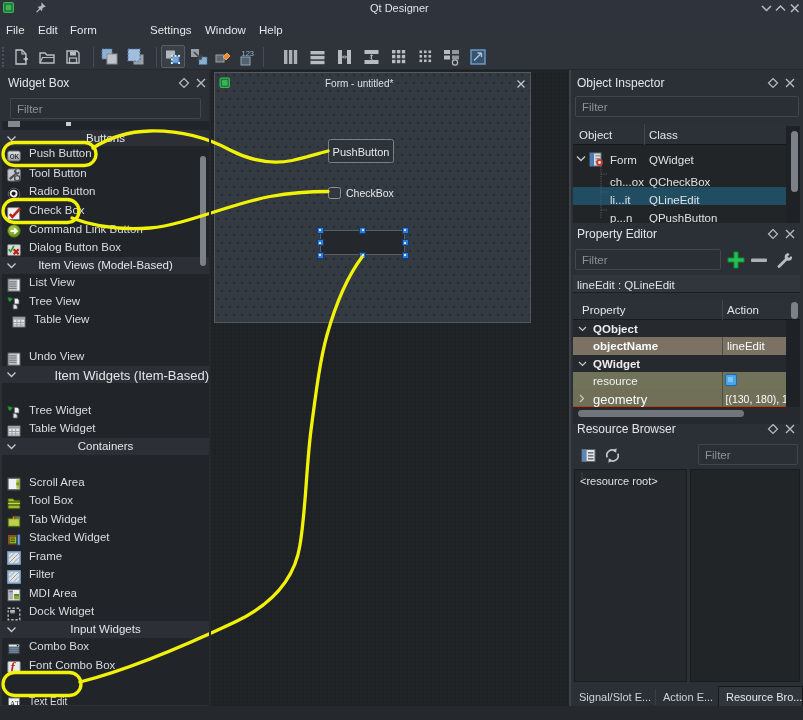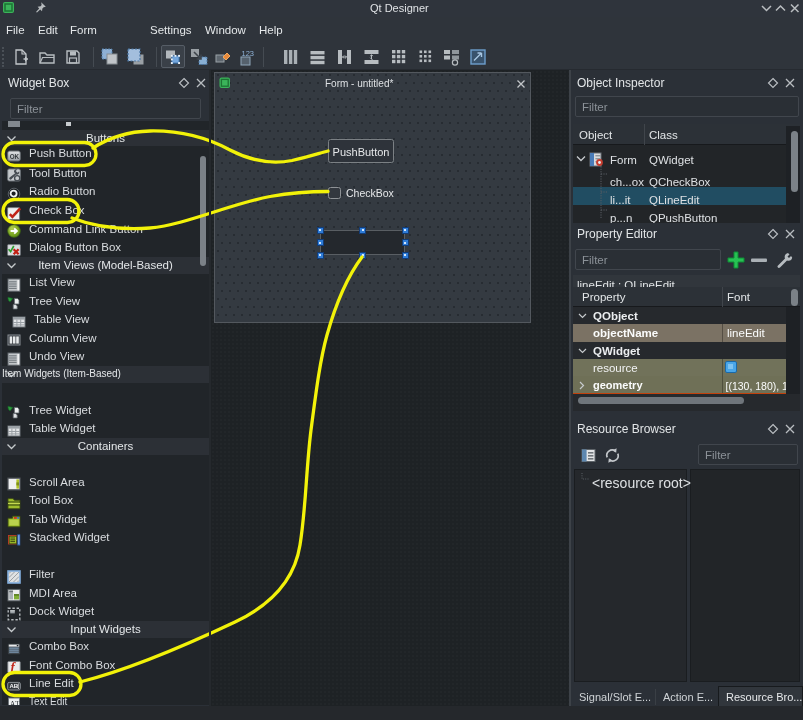--- a/index.html
+++ b/index.html
@@ -244,45 +244,36 @@
       <span style="position:absolute;left:0;top:2px"><svg width="14" height="14" viewBox="0 0 14 14" style="left:0;top:0;position:static;vertical-align:middle">
           <rect x="1" y="2" width="12" height="10" fill="#e3e5e7" stroke="#6f757a" stroke-width="1"></rect>
           <rect x="1" y="2" width="12" height="2.6" fill="#9aa0a5"></rect>
           <rect x="4.4" y="4.6" width="1" height="7.4" fill="#9aa0a5"></rect>
           <rect x="8.2" y="4.6" width="1" height="7.4" fill="#9aa0a5"></rect>
           <rect x="1" y="7" width="12" height="1" fill="#9aa0a5"></rect>
           <rect x="1" y="9.4" width="12" height="1" fill="#9aa0a5"></rect>
         </svg></span>
       <div style="position:absolute;left:22px;top:3.5px;font-size:11.5px;color:#d9dcdf">Table View</div>
     </div>
-<div class="ab" style="left:5px;top:207.25px;width:200px;height:18.5px">
-      <span style="position:absolute;left:0;top:2px"><svg width="14" height="14" viewBox="0 0 14 14" style="left:0;top:0;position:static;vertical-align:middle">
-          <rect x="1" y="2" width="12" height="10" fill="#30353a" stroke="#8a9095" stroke-width="1"></rect>
-          <rect x="2.6" y="3.4" width="2.6" height="7.2" fill="#e8eaeb"></rect>
-          <rect x="5.9" y="3.4" width="2.6" height="7.2" fill="#e8eaeb"></rect>
-          <rect x="9.2" y="3.4" width="2.6" height="7.2" fill="#e8eaeb"></rect>
-        </svg></span>
-      <div style="position:absolute;left:22px;top:3.5px;font-size:11.5px;color:#d9dcdf">Column View</div>
-    </div>
 <div class="ab" style="left:5px;top:225.75px;width:200px;height:18.5px">
       <span style="position:absolute;left:0;top:2px"><svg width="14" height="14" viewBox="0 0 14 14" style="left:0;top:0;position:static;vertical-align:middle">
           <rect x="1" y="1" width="12" height="12.2" fill="#c3c7ca" stroke="#5e646a" stroke-width="1"></rect>
           <rect x="10.4" y="2" width="1.8" height="10.4" fill="#f0f1f2"></rect>
           <rect x="2" y="3.2" width="7.6" height="1.2" fill="#777d82"></rect>
           <rect x="2" y="5.4" width="7.6" height="1.2" fill="#777d82"></rect>
           <rect x="2" y="7.6" width="7.6" height="1.2" fill="#777d82"></rect>
           <rect x="2" y="9.8" width="7.6" height="1.2" fill="#777d82"></rect>
         </svg></span>
       <div style="position:absolute;left:22px;top:3.5px;font-size:11.5px;color:#d9dcdf">Undo View</div>
     </div>
 <div class="ab" style="left:0;top:244.5px;width:207px;height:17px;background:#2c3036">
       <svg width="11" height="8" viewBox="0 0 11 8" style="position:absolute;left:4px;top:5px">
         <path d="M1.5 1.5 L5.5 5.5 L9.5 1.5" stroke="#c6cacd" stroke-width="1.3" fill="none"></path>
       </svg>
-      <div style="position:absolute;left:0;right:0;top:2.5px;text-align:left;font-size:10px;color:#e3e6e8">Item Widgets (Item-Based)</div>
+      <div style="position:absolute;left:0;right:0;top:2.5px;text-align:right;font-size:13px;color:#e3e6e8">Item Widgets (Item-Based)</div>
     </div>
 <div class="ab" style="left:5px;top:279.25px;width:200px;height:18.5px">
       <span style="position:absolute;left:0;top:2px"><svg width="14" height="14" viewBox="0 0 14 14" style="left:0;top:0;position:static;vertical-align:middle">
           <path d="M1 1.2 L5.8 2.6 L3.2 5.8 C1.6 5.4 0.8 3.4 1 1.2 Z" fill="#2f9e3f" stroke="#156325" stroke-width="0.7"></path>
           <path d="M7.4 2.4 h3 l1.6 1.6 v4 h-4.6 z" fill="#eef0f1" stroke="#5e646a" stroke-width="0.8"></path>
           <path d="M6.2 8.6 h2.6 l1.4 1.4 v3 h-4 z" fill="#dfe2e4" stroke="#5e646a" stroke-width="0.8"></path>
         </svg></span>
       <div style="position:absolute;left:22px;top:3.5px;font-size:11.5px;color:#d9dcdf">Tree Widget</div>
     </div>
 <div class="ab" style="left:5px;top:297.75px;width:200px;height:18.5px">
@@ -330,20 +321,27 @@
 <div class="ab" style="left:5px;top:406.75px;width:200px;height:18.5px">
       <span style="position:absolute;left:0;top:2px"><svg width="14" height="14" viewBox="0 0 14 14" style="left:0;top:0;position:static;vertical-align:middle">
           <rect x="1" y="2" width="8.6" height="9.4" fill="#cc3a28"></rect>
           <rect x="2.2" y="3.2" width="7.4" height="7.6" fill="#9fbe2c" stroke="#3a4a12" stroke-width="0.8"></rect>
           <path d="M3.4 5 h4.6 M3.4 6.8 h4.6 M3.4 8.6 h4.6" stroke="#3a4a12" stroke-width="1"></path>
           <rect x="10.4" y="1.4" width="2.8" height="11" fill="#3a6fc4"></rect>
           <rect x="11" y="2.2" width="1.4" height="9" fill="#7da3dc"></rect>
         </svg></span>
       <div style="position:absolute;left:22px;top:3.5px;font-size:11.5px;color:#d9dcdf">Stacked Widget</div>
     </div>
+<div class="ab" style="left:5px;top:425.25px;width:200px;height:18.5px">
+      <span style="position:absolute;left:0;top:2px"><svg width="14" height="14" viewBox="0 0 14 14" style="left:0;top:0;position:static;vertical-align:middle">
+          <rect x="1" y="1" width="12" height="12" fill="#dfe1e3" stroke="#82aede" stroke-width="1.6"></rect>
+          <path d="M2 12 L12 2 M2 7.5 L7.5 2 M6.5 12 L12 6.5 M2 3.5 L3.5 2 M10.5 12 L12 10.5" stroke="#9aa0a5" stroke-width="1"></path>
+        </svg></span>
+      <div style="position:absolute;left:22px;top:3.5px;font-size:11.5px;color:#d9dcdf">Frame</div>
+    </div>
 <div class="ab" style="left:5px;top:443.75px;width:200px;height:18.5px">
       <span style="position:absolute;left:0;top:2px"><svg width="14" height="14" viewBox="0 0 14 14" style="left:0;top:0;position:static;vertical-align:middle">
           <rect x="1" y="1" width="12" height="12" fill="#dfe1e3" stroke="#82aede" stroke-width="1.6"></rect>
           <path d="M2 12 L12 2 M2 7.5 L7.5 2 M6.5 12 L12 6.5 M2 3.5 L3.5 2 M10.5 12 L12 10.5" stroke="#9aa0a5" stroke-width="1"></path>
         </svg></span>
       <div style="position:absolute;left:22px;top:3.5px;font-size:11.5px;color:#d9dcdf">Filter</div>
     </div>
 <div class="ab" style="left:5px;top:462.25px;width:200px;height:18.5px">
       <span style="position:absolute;left:0;top:2px"><svg width="14" height="14" viewBox="0 0 14 14" style="left:0;top:0;position:static;vertical-align:middle">
           <rect x="1" y="1.4" width="12" height="11.4" fill="#eceeef" stroke="#5d6368" stroke-width="1"></rect>
@@ -376,28 +374,20 @@
           <path d="M2.2 6.2 h9.6 M2.2 8.2 h9.6 M2.2 10.2 h9.6" stroke="#7e9ab5" stroke-width="1.2"></path>
         </svg></span>
       <div style="position:absolute;left:22px;top:3.5px;font-size:11.5px;color:#d9dcdf">Combo Box</div>
     </div>
 <div class="ab" style="left:5px;top:534.25px;width:200px;height:18.5px">
       <span style="position:absolute;left:0;top:2px"><svg width="14" height="14" viewBox="0 0 14 14" style="left:0;top:0;position:static;vertical-align:middle">
           <rect x="0.8" y="1.4" width="12.4" height="11.4" rx="1" fill="#e9ebec" stroke="#787e83" stroke-width="0.9"></rect>
           <text x="3.6" y="11.4" font-size="13" font-style="italic" font-family="Liberation Serif" fill="#c0261b" font-weight="bold">f</text>
         </svg></span>
       <div style="position:absolute;left:22px;top:3.5px;font-size:11.5px;color:#d9dcdf">Font Combo Box</div>
-    </div>
-<div class="ab" style="left:5px;top:552.75px;width:200px;height:18.5px">
-      <span style="position:absolute;left:0;top:2px"><svg width="14" height="14" viewBox="0 0 14 14" style="left:0;top:0;position:static;vertical-align:middle">
-          <rect x="0.7" y="3.4" width="12.6" height="7.6" rx="1.5" fill="#34393e" stroke="#8b9196" stroke-width="1"></rect>
-          <text x="2.4" y="9.4" font-size="6" font-family="Liberation Sans" font-weight="bold" fill="#f2f3f4">AB</text>
-          <path d="M11.6 4.6 C10.8 5.4 10.8 9 11.6 9.8" stroke="#f2f3f4" stroke-width="1" fill="none"></path>
-        </svg></span>
-      <div style="position:absolute;left:22px;top:3.5px;font-size:11.5px;color:#d9dcdf">Line Edit</div>
     </div>
 <div class="ab" style="left:5px;top:571.25px;width:200px;height:18.5px">
       <span style="position:absolute;left:0;top:2px"><svg width="14" height="14" viewBox="0 0 14 14" style="left:0;top:0;position:static;vertical-align:middle">
           <rect x="1.5" y="1" width="11" height="12" fill="#eef0f1" stroke="#70767b" stroke-width="1"></rect>
           <text x="2.6" y="10" font-size="8.5" font-family="Liberation Serif" fill="#23282c">A</text>
           <text x="8" y="10" font-size="8.5" font-family="Liberation Serif" fill="#4a5056">T</text>
         </svg></span>
       <div style="position:absolute;left:22px;top:3.5px;font-size:10px;color:#d9dcdf">Text Edit</div>
     </div>
 </div>
@@ -497,24 +487,24 @@
  <path d="M7 1 h4 v6 h6 v4 h-6 v6 h-4 v-6 h-6 v-4 h6 z" fill="#27c153" stroke="#0f8c37" stroke-width="1"></path>
   </svg>
 <svg width="18" height="18" style="left:750;top:251" viewBox="0 0 18 18">
     <rect x="1" y="7.5" width="16" height="3.5" rx="1" fill="#aab0b5"></rect>
   </svg>
 <svg width="19" height="19" style="left:776;top:250" viewBox="0 0 19 19">
  <path d="M2 15.5 L9 8.5 C8 6 9.5 3.5 12 3 L13.5 4.5 L11.5 6.5 L13 8 L15 6 L16.2 7.5 C16 10 13.5 11.5 11 10.5 L4 17.5 C3.2 18.3 2 18 1.6 17 C1.3 16.4 1.5 16 2 15.5 Z" fill="#b7bcc0"></path>
   </svg>
 <div class="ab" style="left:573px;top:275px;width:227px;height:18px;background:#31363c;border-bottom:1px solid #1b1e21"></div>
 <div class="tx" style="left:577px;top:280px;font-size:11.5px;color:#dfe2e4">lineEdit : QLineEdit</div>
-<div class="ab" style="left:573px;top:287px;width:227px;height:124px;background:#c2410c;overflow:hidden">
+<div class="ab" style="left:573px;top:300px;width:227px;height:124px;background:#c2410c;overflow:hidden">
  <div class="ab" style="left:0;top:0;width:227px;height:20px;background:#2c3137;border-bottom:1px solid #17191c"></div>
  <div class="tx" style="left:9px;top:5px;font-size:11.5px;color:#e2e5e7">Property</div>
- <div class="tx" style="left:154px;top:5px;font-size:11.5px;color:#e2e5e7">Font</div>
+ <div class="tx" style="left:154px;top:5px;font-size:11.5px;color:#e2e5e7">Action</div>
  <div class="ab" style="left:149px;top:0;width:1px;height:20px;background:#40454b"></div>
  <div class="ab" style="left:0;top:20px;width:213px;height:17.3px;background:#26292d">
       <svg width="9" height="7" viewBox="0 0 9 7" style="position:absolute;left:5px;top:6px;">
         <path d="M1 1 L4.5 4.5 L8 1" stroke="#c6cacd" stroke-width="1.2" fill="none"></path>
       </svg>
       <div class="tx" style="left:20px;top:4px;font-size:11.5px;font-weight:bold;color:#eceef0">QObject</div>
     </div>
  <div class="ab" style="left:0;top:37.3px;width:213px;height:17.3px;background:#7b7264">
       <div class="tx" style="left:20px;top:4px;font-size:11.5px;font-weight:bold;color:#fbfcfc">objectName</div>
       <div class="tx" style="left:154px;top:4px;font-size:11.5px;color:#fbfcfc">lineEdit</div>
@@ -530,21 +520,21 @@
       <div class="tx" style="left:20px;top:4px;font-size:11.5px;color:#f2f3f4">resource</div>
       <div class="ab" style="left:152px;top:2.5px;width:12px;height:12px;background:#49a6e8;border:1.6px solid #1a69a8;border-radius:2px">
         <div style="position:absolute;left:1.5px;top:1.5px;width:5.5px;height:5.5px;background:#7ec3f0"></div>
       </div>
       <div class="ab" style="left:149px;top:0;width:1px;height:17.3px;background:rgba(40,40,28,.45)"></div>
     </div>
  <div class="ab" style="left:0;top:89.2px;width:213px;height:17.3px;background:#6f7057">
       <svg width="7" height="9" viewBox="0 0 7 9" style="position:absolute;left:6px;top:5px;">
         <path d="M1 1 L4.5 4.5 L1 8" stroke="#c6cacd" stroke-width="1.2" fill="none"></path>
       </svg>
-      <div class="tx" style="left:20px;top:4px;font-size:11px;font-weight:bold;color:#fbfcfc">geometry</div>
+      <div class="tx" style="left:20px;top:4px;font-size:13px;font-weight:normal;color:#fbfcfc">geometry</div>
       <div class="tx" style="left:152.5px;top:4.5px;font-size:10.5px;color:#fbfcfc">[(130, 180), 1</div>
       <div class="ab" style="left:149px;top:0;width:1px;height:17.3px;background:rgba(40,40,28,.45)"></div>
     </div>
  <div class="ab" style="left:0;top:106.5px;width:227px;height:17.5px;background:#26292d"></div>
  <div class="ab" style="left:5px;top:110px;width:166px;height:7px;background:#6f757b;border-radius:3.5px"></div>
  <div class="ab" style="left:213px;top:20px;width:14px;height:86.5px;background:#1e2125"></div>
  <div class="ab" style="left:218px;top:2px;width:7px;height:17px;background:#7b8187;border-radius:3.5px"></div>
 </div>
 <div class="tx" style="left:577px;top:423px;color:#e2e5e7">Resource Browser</div>
 <svg width="30" height="10" style="left:768;top:424" viewBox="0 0 30 10">
@@ -564,21 +554,21 @@
  <path d="M12.6 1.2 L12.2 5.7 L8.4 3.5 Z" fill="#c3c7cb"></path>
  <path d="M4.4 15.8 L4.8 11.3 L8.6 13.5 Z" fill="#c3c7cb"></path>
   </svg>
 <div class="ab" style="left:698px;top:444px;width:100px;height:21px;background:#2a2f35;border:1px solid #41464d;border-radius:2px"></div>
 <div class="tx" style="left:705px;top:450px;color:#8c9298;font-size:11.5px">Filter</div>
 <div class="ab" style="left:574px;top:469px;width:113px;height:213px;background:#25282c;border:1px solid #1a1d20"></div>
 <div class="ab" style="left:690px;top:469px;width:110px;height:213px;background:#222528;border:1px solid #1a1d20"></div>
 <svg width="12" height="12" style="left:579;top:473" viewBox="0 0 12 12">
     <path d="M3 0 V6 H10" stroke="#5c6167" stroke-width="1" fill="none" stroke-dasharray="1 1.3"></path>
   </svg>
-<div class="tx" style="left:592px;top:476px;font-size:14px;color:#dde0e3">&lt;resource root&gt;</div>
+<div class="tx" style="left:580px;top:476px;font-size:11px;color:#dde0e3">&lt;resource root&gt;</div>
 <div class="ab" style="left:655px;top:689px;width:1px;height:16px;background:#3a3f45"></div>
 <div class="ab" style="left:718px;top:686px;width:85px;height:20px;background:#31363c;border:1px solid #171a1d;border-bottom:none"></div>
 <div class="tx" style="left:579px;top:692px;font-size:11px;color:#cfd3d6">Signal/Slot E...</div>
 <div class="tx" style="left:663px;top:692px;font-size:11px;color:#cfd3d6">Action E...</div>
 <div class="tx" style="left:726px;top:692px;font-size:11px;color:#e6e8ea">Resource Bro...</div>
 
 <svg width="803" height="720" style="left:0;top:0;pointer-events:none" viewBox="0 0 803 720">
  <g fill="none" stroke="#f2f209" stroke-width="3.3" stroke-linecap="round">
   <rect x="3" y="142.5" width="93" height="23" rx="11.5"></rect>
   <rect x="3" y="199.5" width="76" height="23" rx="11.5"></rect>

